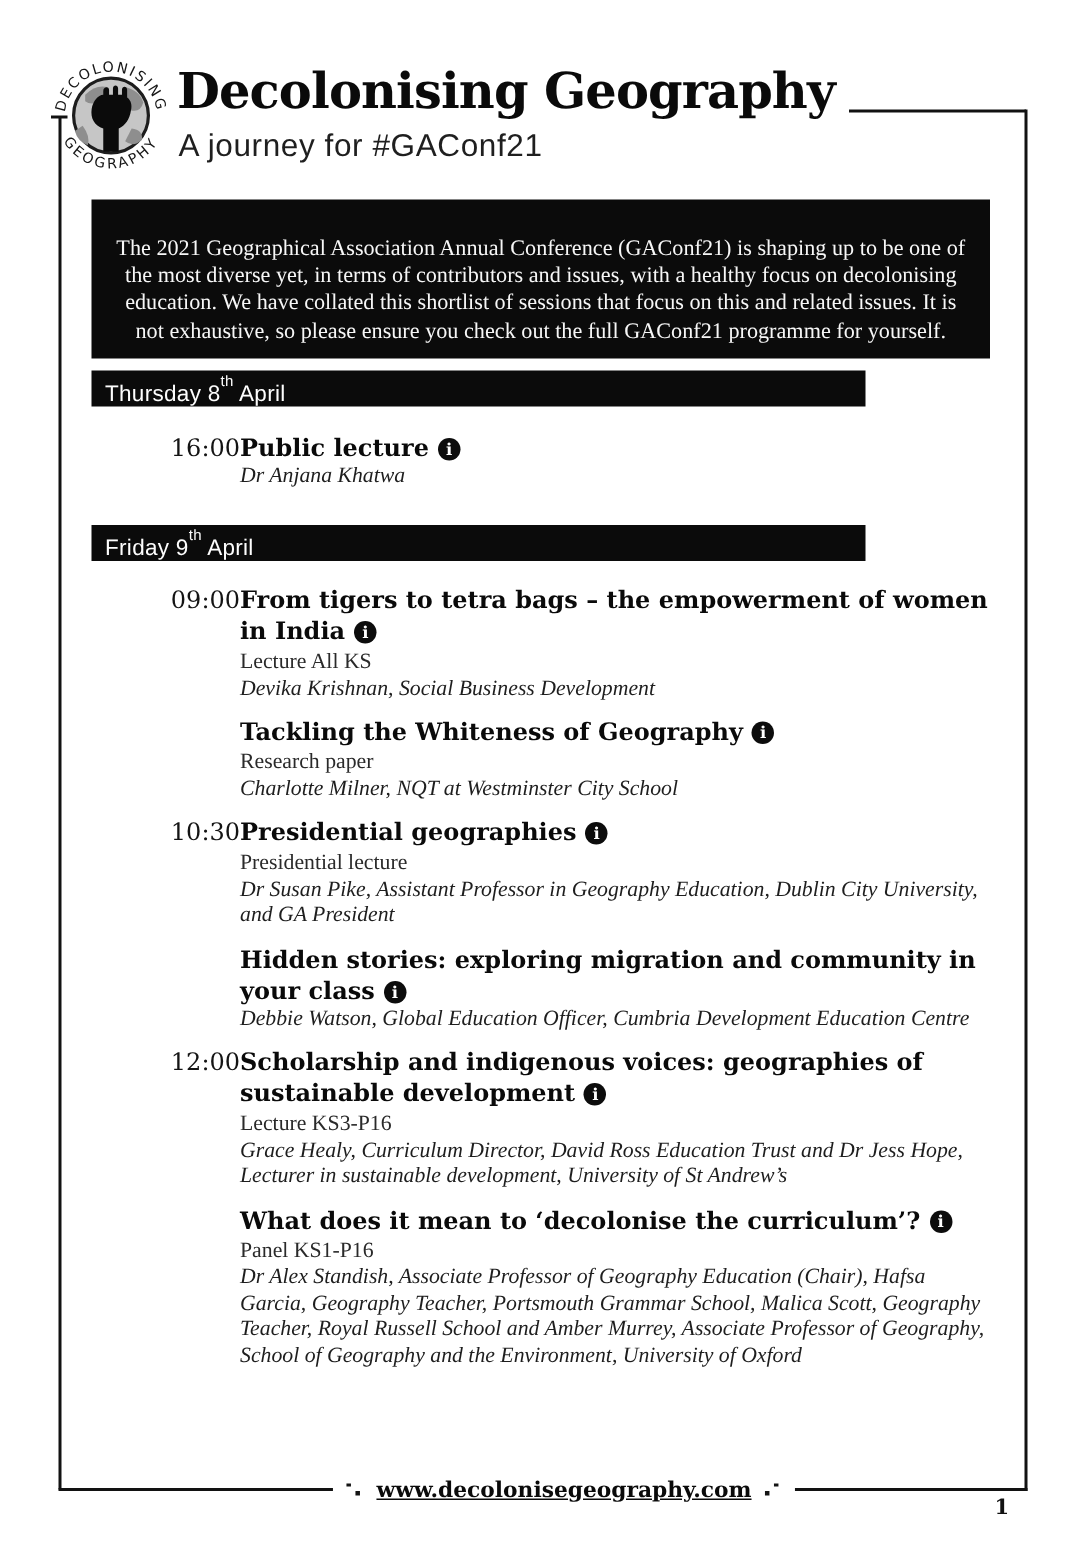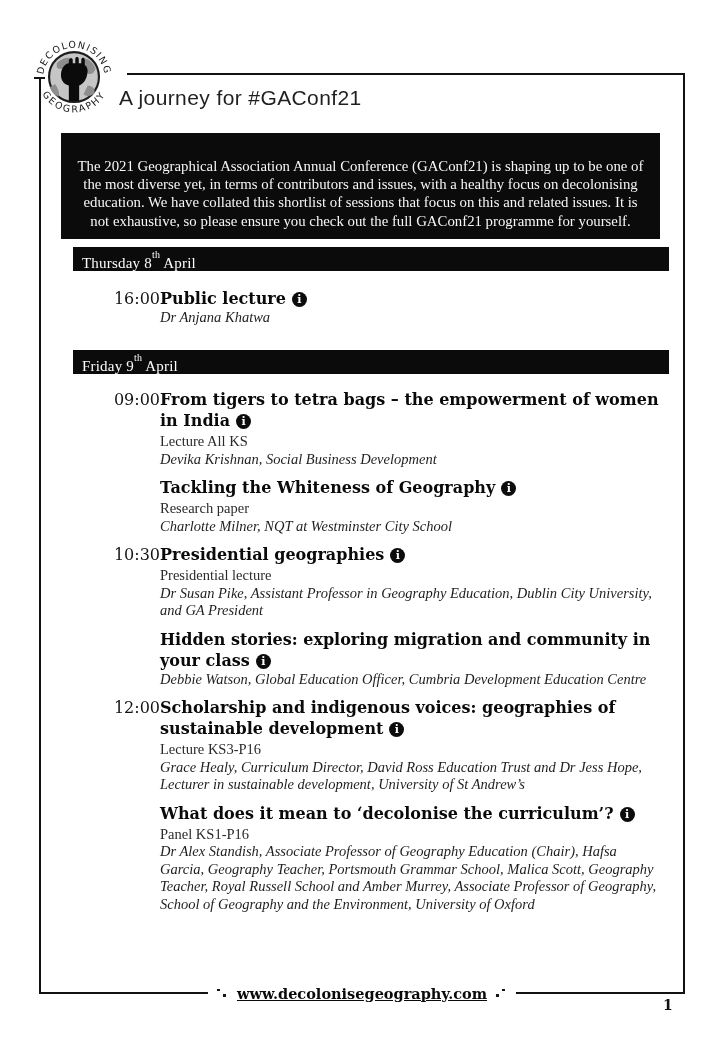--- a/index.html
+++ b/index.html
@@ -32,23 +32,23 @@
 
   
   .intro-box {
     position:absolute; left:61px; top:133px; width:599px; box-sizing:border-box;
     background:#0b0b0b; color:#f7f7f7; text-align:center;
     padding:24px 12px 9px; font-size:14.8px; line-height:18.2px;
   }
 
   
   .day-bar {
-    position:absolute; left:61px; width:596px; height:24px; box-sizing:border-box;
+    position:absolute; left:61px; width:516px; height:24px; box-sizing:border-box;
     background:#0b0b0b; color:#fdfdfd; padding-left:9px;
-    font-family:Liberation Serif, serif; font-size:15px; line-height:24px; letter-spacing:0.2px;margin-left:12px;
+    font-family:Liberation Sans, sans-serif; font-size:15px; line-height:24px; letter-spacing:0.2px;
   }
   .day-bar sup { font-size:10px; position:relative; top:-4px; }
   #day-bar-0 { top:247px; }
   #day-bar-1 { top:350px; }
 
   
   .sessions { position:absolute; left:63px; width:597px; }
   #sessions-0 { top:288px; }
   #sessions-1 { top:389px; }
   .session { display:flex; margin-bottom:9px; }
@@ -60,21 +60,21 @@
     background:#0c0c0c; color:#ffffff; text-align:center;
     font-family:"DejaVu Serif", serif; font-weight:bold; font-size:11px; line-height:15px;
     margin-left:6px; vertical-align:1px;
   }
   .meta { font-size:14.5px; line-height:17.5px; color:#2a2a2a; margin-top:2px; }
   .meta:empty { display:none; margin:0; }
   .speakers { font-style:italic; font-size:14.5px; line-height:17.5px; color:#1e1e1e; }
 
   
   .footer-label {
-    position:absolute; top:984px; left:362px; transform:translateX(-50%);
+    position:absolute; top:984px; left:376px; transform:translateX(-50%);
     background:#ffffff; padding:0 9px; height:18px;
     display:flex; align-items:center; gap:9px; z-index:2;
   }
   .footer-url {
     font-family:"DejaVu Serif", serif; font-weight:bold; font-size:14.5px;
     color:#0a0a0a; text-decoration:underline; white-space:nowrap; cursor:pointer;
   }
   .dots { position:relative; width:11px; height:11px; flex:0 0 11px; }
   .dots i { position:absolute; background:#141414; }
   .dots .d1 { width:2.5px; height:2.5px; left:0;   top:1px; }
@@ -110,20 +110,21 @@
       <text font-family="DejaVu Sans, sans-serif" font-size="11" letter-spacing="1.6" fill="#161616">
         <textPath href="#arcTop" startOffset="50%" text-anchor="middle">DECOLONISING</textPath>
       </text>
       <text font-family="DejaVu Sans, sans-serif" font-size="11" letter-spacing="2.2" fill="#161616">
         <textPath href="#arcBot" startOffset="50%" text-anchor="middle">GEOGRAPHY</textPath>
       </text>
     </svg>
   </div>
 
   <div class="header-row">
+    <h1 class="page-title">Decolonising Geography</h1>
     <div class="title-rule"></div>
   </div>
   <div class="subtitle">A journey for #GAConf21</div>
 
   <div class="intro-box">The 2021 Geographical Association Annual Conference (GAConf21) is shaping up to be one of the most diverse yet, in terms of contributors and issues, with a healthy focus on decolonising education. We have collated this shortlist of sessions that focus on this and related issues. It is not exhaustive, so please ensure you check out the full GAConf21 programme for yourself.</div>
 
   <div class="day-bar" id="day-bar-0">
     <span>Thursday 8</span><sup>th</sup><span> April</span>
   </div>
 

